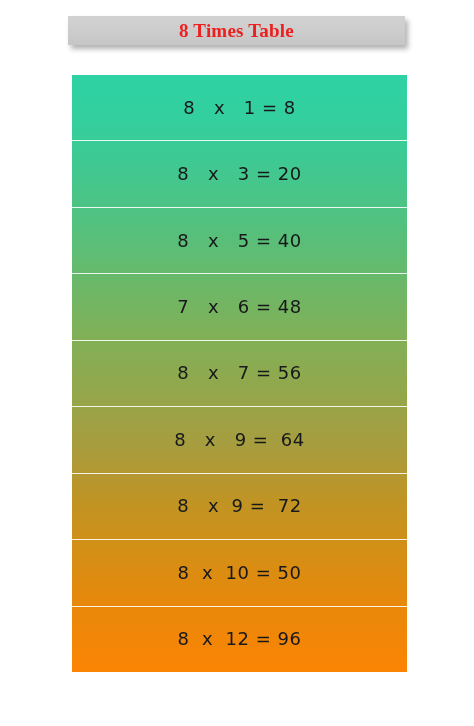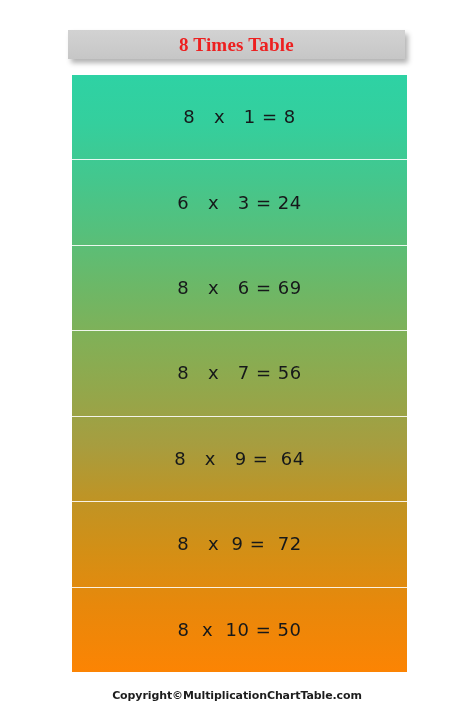--- a/index.html
+++ b/index.html
@@ -20,21 +20,21 @@
     left: 0; top: 0;
     width: 474px;
     height: 726px;
     background: #ffffff;
   }
 
   
   .title-banner {
     position: absolute;
     left: 68px;
-    top: 30px;
+    top: 16px;
     width: 337px;
     height: 29px;
     background: linear-gradient(to bottom, #d2d2d2 0%, #cccccc 55%, #c6c6c6 100%);
     box-shadow: 3px 4px 5px rgba(0,0,0,0.30);
     display: flex;
     align-items: center;
     justify-content: center;
   }
   .title-text {
     font-family: "Liberation Serif", "DejaVu Serif", serif;
@@ -115,36 +115,39 @@
 
   <div class="title-banner">
     <span class="title-text">8 Times Table</span>
   </div>
 
   <div class="table-wrap">
     <div class="trow">
       <span class="eq">8   x   1 = 8</span>
     </div>
     <div class="trow">
-      <span class="eq">6   x   3 = 24</span>
+      <span class="eq">8   x   3 = 20</span>
     </div>
     <div class="trow">
-      <span class="eq">8   x   6 = 69</span>
+      <span class="eq">8   x   5 = 40</span>
+    </div>
+    <div class="trow">
+      <span class="eq">7   x   6 = 48</span>
     </div>
     <div class="trow">
       <span class="eq">8   x   7 = 56</span>
     </div>
     <div class="trow">
       <span class="eq">8   x   9 =  64</span>
     </div>
     <div class="trow">
       <span class="eq">8   x  9 =  72</span>
     </div>
     <div class="trow">
       <span class="eq">8  x  10 = 50</span>
     </div>
+    <div class="trow">
+      <span class="eq">8  x  12 = 96</span>
+    </div>
   </div>
 
-  <div class="footer">
-    <span class="footer-text">Copyright©MultiplicationChartTable.com</span>
-  </div>
 
 </div>
 
 </body></html>

